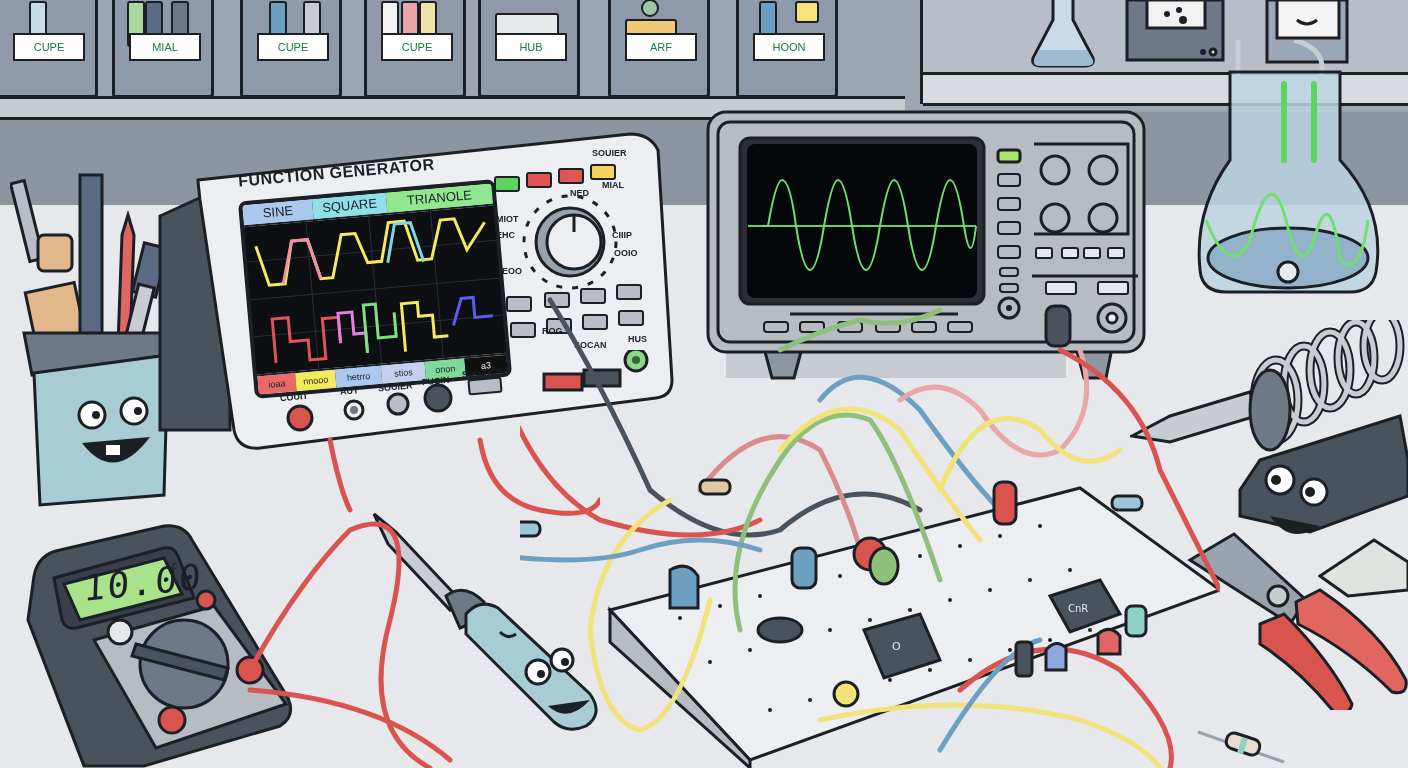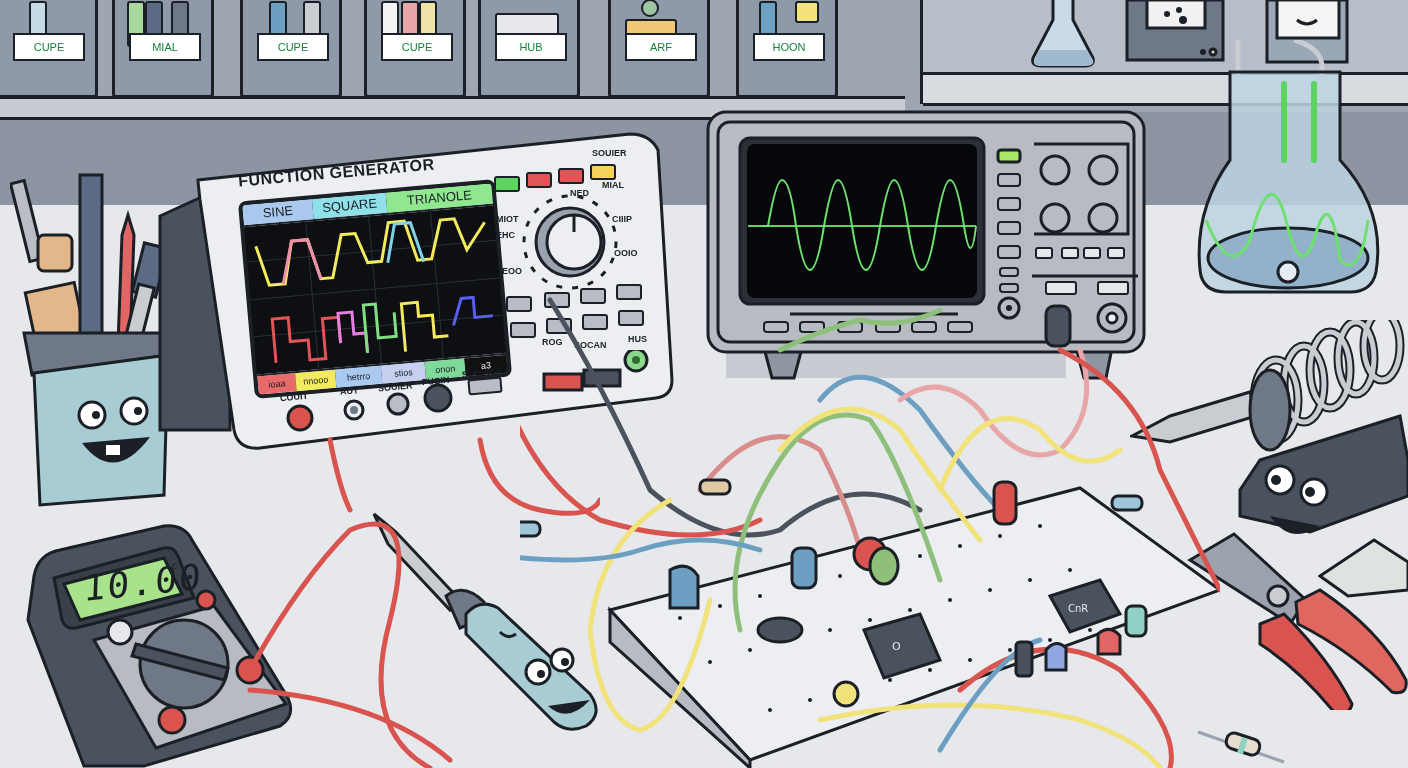--- a/index.html
+++ b/index.html
@@ -157,39 +157,39 @@
 
   <svg class="abs" style="left:370px;top:62px" width="100" height="100" viewBox="0 0 100 100">
     <circle cx="50" cy="50" r="46" fill="none" class="ink" stroke-dasharray="6 10"></circle>
     <circle cx="50" cy="50" r="34" fill="#9aa2ad" class="ink"></circle>
     <circle cx="54" cy="50" r="27" fill="#eceef1" class="ink"></circle>
     <line x1="54" y1="24" x2="54" y2="40" class="ink"></line>
   </svg>
   <div class="small-label" style="left:346px;top:84px;">MIOT</div>
   <div class="small-label" style="left:346px;top:100px;">EHC</div>
   <div class="small-label" style="left:352px;top:136px;">EOO</div>
-  <div class="small-label" style="left:462px;top:84px;">CIIIP</div>
+  <div class="small-label" style="left:462px;top:100px;">CIIIP</div>
   <div class="small-label" style="left:464px;top:118px;">OOIO</div>
   <div class="small-label" style="left:420px;top:58px;">NED</div>
 
   <div class="btn-rect" style="left:356px;top:166px;width:22px;height:12px;"></div>
   <div class="btn-rect" style="left:394px;top:162px;width:22px;height:12px;"></div>
   <div class="btn-rect" style="left:430px;top:158px;width:22px;height:12px;"></div>
   <div class="btn-rect" style="left:466px;top:154px;width:22px;height:12px;"></div>
   <div class="btn-rect" style="left:360px;top:192px;width:22px;height:12px;"></div>
   <div class="btn-rect" style="left:396px;top:188px;width:22px;height:12px;"></div>
   <div class="btn-rect" style="left:432px;top:184px;width:22px;height:12px;"></div>
   <div class="btn-rect" style="left:468px;top:180px;width:22px;height:12px;"></div>
 
   <div class="small-label" style="left:130px;top:262px;transform:rotate(-5deg);">COUIT</div>
   <div class="small-label" style="left:190px;top:256px;transform:rotate(-5deg);">AUT</div>
   <div class="small-label" style="left:228px;top:252px;transform:rotate(-5deg);">SOUIER</div>
   <div class="small-label" style="left:272px;top:246px;transform:rotate(-5deg);">FUCIN</div>
   <div class="small-label" style="left:312px;top:238px;transform:rotate(-5deg);">SUDVICS</div>
-  <div class="small-label" style="left:392px;top:207px;">ROG</div>
+  <div class="small-label" style="left:392px;top:196px;">ROG</div>
   <div class="small-label" style="left:424px;top:210px;">SOCAN</div>
   <div class="small-label" style="left:478px;top:204px;">HUS</div>
   <div class="btn-rect" style="left:318px;top:248px;width:30px;height:12px;transform:rotate(-5deg);"></div>
 
   <svg class="abs" style="left:120px;top:220px" width="400" height="110" viewBox="0 0 400 110">
     <circle cx="30" cy="68" r="12" fill="#d9534f" class="ink"></circle>
     <circle cx="84" cy="60" r="9" fill="#eceef1" class="ink"></circle>
       <circle cx="84" cy="60" r="4" fill="#6f7886"></circle>
     <circle cx="128" cy="54" r="10" fill="#b9bec6" class="ink"></circle>
     <circle cx="168" cy="48" r="13" fill="#4a525e" class="ink"></circle>

